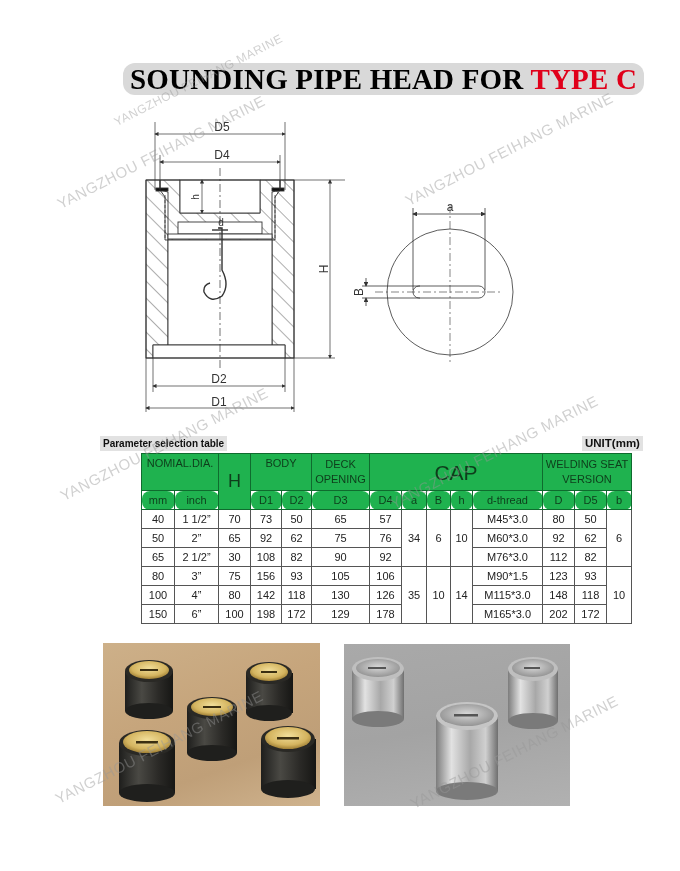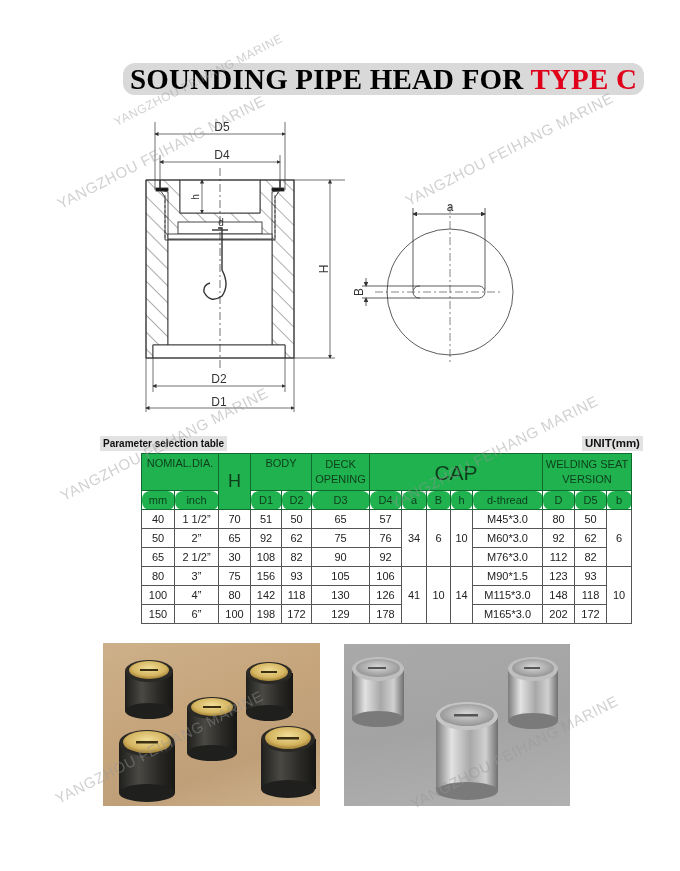--- a/index.html
+++ b/index.html
@@ -169,21 +169,21 @@
     <td>d-thread</td>
     <td>D</td>
     <td>D5</td>
     <td>b</td>
   </tr>
 
   <tr>
     <td>40</td>
     <td>1 1/2”</td>
     <td>70</td>
-    <td>51</td>
+    <td>73</td>
     <td>50</td>
     <td>65</td>
     <td>57</td>
     <td rowspan="3">34</td>
     <td rowspan="3">6</td>
     <td rowspan="3">10</td>
     <td>M45*3.0</td>
     <td>80</td>
     <td>50</td>
     <td rowspan="3">6</td>
@@ -216,21 +216,21 @@
   </tr>
 
   <tr>
     <td>80</td>
     <td>3”</td>
     <td>75</td>
     <td>156</td>
     <td>93</td>
     <td>105</td>
     <td>106</td>
-    <td rowspan="3">41</td>
+    <td rowspan="3">35</td>
     <td rowspan="3">10</td>
     <td rowspan="3">14</td>
     <td>M90*1.5</td>
     <td>123</td>
     <td>93</td>
     <td rowspan="3">10</td>
   </tr>
 
   <tr>
     <td>100</td>

